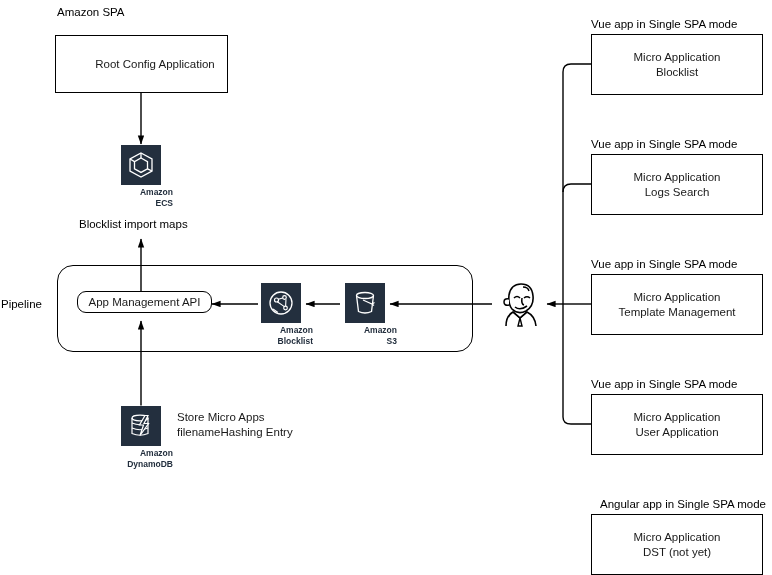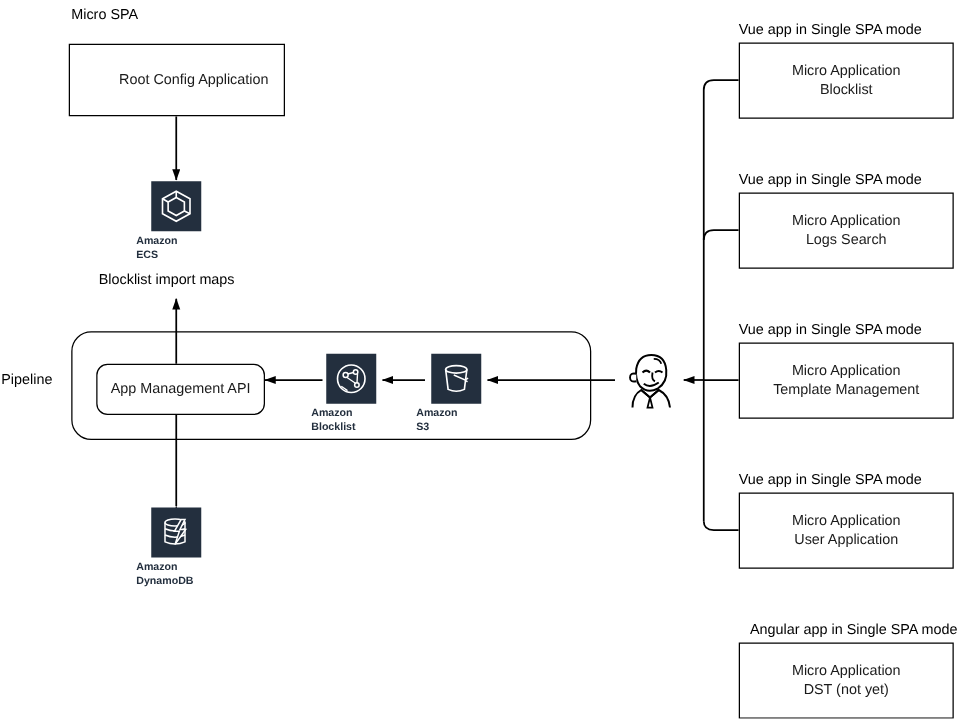--- a/index.html
+++ b/index.html
@@ -67,21 +67,21 @@
     background: #232F3E;
     display: block;
   }
   .icon-cap {
     margin-top: 2px;
     font-size: 8.5px;
     line-height: 10.5px;
     font-weight: bold;
     color: #232F3E;
     white-space: nowrap;
-    text-align: left;
+    text-align: right;
     position: relative;
     left: -12px;
     width: 64px;
   }
   .person {
     position: absolute;
   }
   .note {
     position: absolute;
     font-size: 11.5px;
@@ -120,21 +120,21 @@
 
     <path d="M563,192 Q563,184 571,184 L591,184" stroke="#000000" stroke-width="1.4" fill="none"></path>
 
     <path d="M563,304 L591,304" stroke="#000000" stroke-width="1.4" fill="none"></path>
 
     <path d="M563,417 Q563,424 571,424 L591,424" stroke="#000000" stroke-width="1.4" fill="none"></path>
 
     <path d="M563,304 L547,304" stroke="#000000" stroke-width="1.4" fill="none" marker-end="url(#arrow)"></path>
   </svg>
 
-  <div class="lbl" style="left:57px; top:5px;">Micro SPA</div>
+  <div class="lbl" style="left:57px; top:5px;">Amazon SPA</div>
 
   <div class="box" style="left:55px; top:35px; width:173px; height:58px;padding-left:27px;">Root Config Application</div>
 
   <div class="icon-wrap" style="left:121px; top:145px;">
     <span class="icon-sq">
       <svg width="40" height="40" viewBox="0 0 40 40" xmlns="http://www.w3.org/2000/svg">
         <path d="M20 8 L31 14 L31 26 L20 32 L9 26 L9 14 Z" fill="none" stroke="#ffffff" stroke-width="1.3"></path>
         <path d="M20 13 L26.5 16.6 L26.5 23.8 L20 27.4 L13.5 23.8 L13.5 16.6 Z" fill="none" stroke="#ffffff" stroke-width="1.3"></path>
         <path d="M20 8 L20 13 M9 14 L13.5 16.6 M31 26 L26.5 23.8" stroke="#ffffff" stroke-width="1.3" fill="none"></path>
       </svg>
@@ -143,21 +143,21 @@
       <span>Amazon</span><br>
       <span>ECS</span>
     </div>
   </div>
 
   <div class="lbl" style="left:79px; top:217px;">Blocklist import maps</div>
 
   <div class="lbl" style="left:1px; top:297px;">Pipeline</div>
   <div class="container-box" style="left:57px; top:265px; width:416px; height:87px;"></div>
 
-  <div class="box rounded" style="left:77px; top:291px; width:135px; height:41px;">App Management API</div>
+  <div class="box rounded" style="left:77px; top:291px; width:135px; height:22px;">App Management API</div>
 
   <div class="icon-wrap" style="left:261px; top:283px;">
     <span class="icon-sq">
       <svg width="40" height="40" viewBox="0 0 40 40" xmlns="http://www.w3.org/2000/svg">
         <circle cx="20" cy="20" r="11" fill="none" stroke="#ffffff" stroke-width="1.3"></circle>
         <circle cx="15.5" cy="17" r="2" fill="none" stroke="#ffffff" stroke-width="1.2"></circle>
         <circle cx="23.5" cy="14.5" r="1.8" fill="none" stroke="#ffffff" stroke-width="1.2"></circle>
         <circle cx="24.5" cy="25" r="1.8" fill="none" stroke="#ffffff" stroke-width="1.2"></circle>
         <path d="M17.2 16.2 L21.8 15 M16.3 18.8 L23.4 23.6 M25 16.2 L24.6 23.2" stroke="#ffffff" stroke-width="1.1" fill="none"></path>
         <path d="M12 26 L17 29.5" stroke="#ffffff" stroke-width="1.1" fill="none"></path>
@@ -191,20 +191,24 @@
         <path d="M11 17 Q19 20.5 27 17 M11 22 Q19 25.5 27 22" fill="none" stroke="#ffffff" stroke-width="1.1"></path>
         <path d="M24 9.5 L18.5 19 L22.5 19 L19 29.5 L27.5 17.5 L23 17.5 L27 9.5 Z" fill="#232F3E" stroke="#ffffff" stroke-width="1.2"></path>
       </svg>
     </span>
     <div class="icon-cap">
       <span>Amazon</span><br>
       <span>DynamoDB</span>
     </div>
   </div>
 
+  <div class="note" style="left:177px; top:410px; text-align:left;">
+    <span>Store Micro Apps</span><br>
+    <span>filenameHashing Entry</span>
+  </div>
 
   <div class="person" style="left:493px; top:278px;">
     <svg width="52" height="52" viewBox="0 0 52 52" xmlns="http://www.w3.org/2000/svg">
 
       <path d="M16 17 Q18 6 28 6 Q39 6 40 18 Q41 28 33 33 Q25 37 19 31 Q15 26 16 17 Z" fill="#ffffff" stroke="#000000" stroke-width="1.6"></path>
 
       <path d="M16 21 Q11 20 11 24 Q11 28 16 27" fill="#ffffff" stroke="#000000" stroke-width="1.5"></path>
 
       <path d="M30 9 Q35 9 36 13" fill="none" stroke="#000000" stroke-width="1.4"></path>
 

